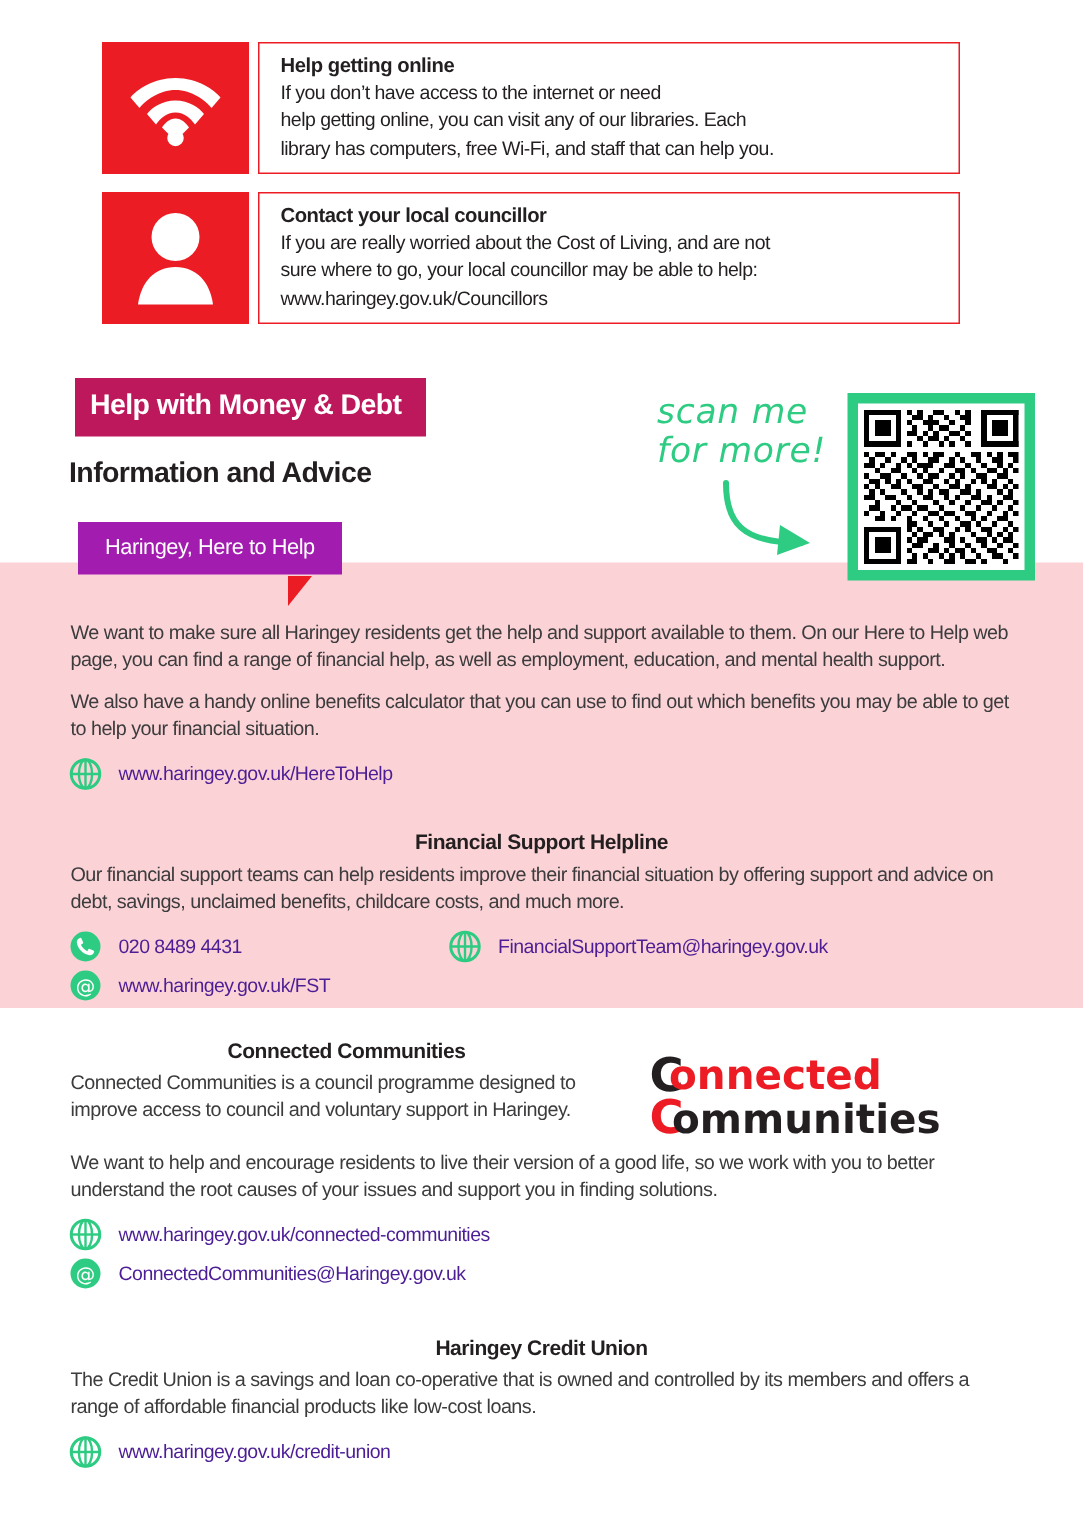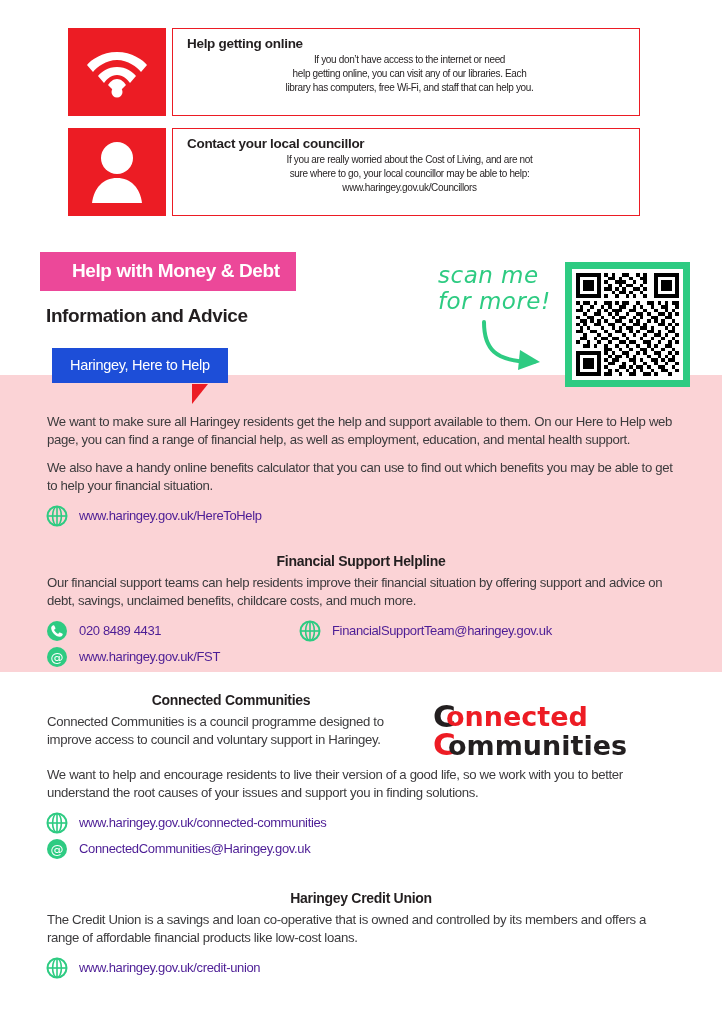--- a/index.html
+++ b/index.html
@@ -52,62 +52,61 @@
     background: #fff;
     box-sizing: border-box;
   }
   .info-title {
     font-weight: bold;
     font-size: 13.5px;
     letter-spacing: -0.3px;
     margin-bottom: 2px;
   }
   .info-line {
-    font-size: 10px;
+    font-size: 13px;
     letter-spacing: -0.35px;
     line-height: 1.42;
-    text-align: center;
   }
 
   
   .wifi-svg { width: 62px; height: 52px; }
   .person-svg { width: 52px; height: 66px; }
 
   
   .green-header {
     position: absolute;
-    left: 40px;
+    left: 50px;
     top: 252px;
-    background: #ec4899;
+    background: #be185d;
     color: #ffffff;
     font-size: 19px;
     font-weight: bold;
     letter-spacing: -0.4px;
-    padding: 8px 16px 9px 32px;
+    padding: 8px 16px 9px 10px;
     box-sizing: border-box;
   }
 
   .subhead {
     position: absolute;
     left: 46px;
     top: 305px;
     font-size: 19px;
     font-weight: bold;
     letter-spacing: -0.4px;
     color: #231f20;
   }
 
   
   .bubble-wrap {
     position: absolute;
     left: 52px;
     top: 348px;
   }
   .bubble {
-    background: #1d4ed8;
+    background: #a21caf;
     color: #ffffff;
     font-size: 14.5px;
     letter-spacing: -0.3px;
     padding: 9px 18px 10px 18px;
     display: inline-block;
   }
   .bubble-tail {
     position: absolute;
     left: 140px;
     top: 36px;

